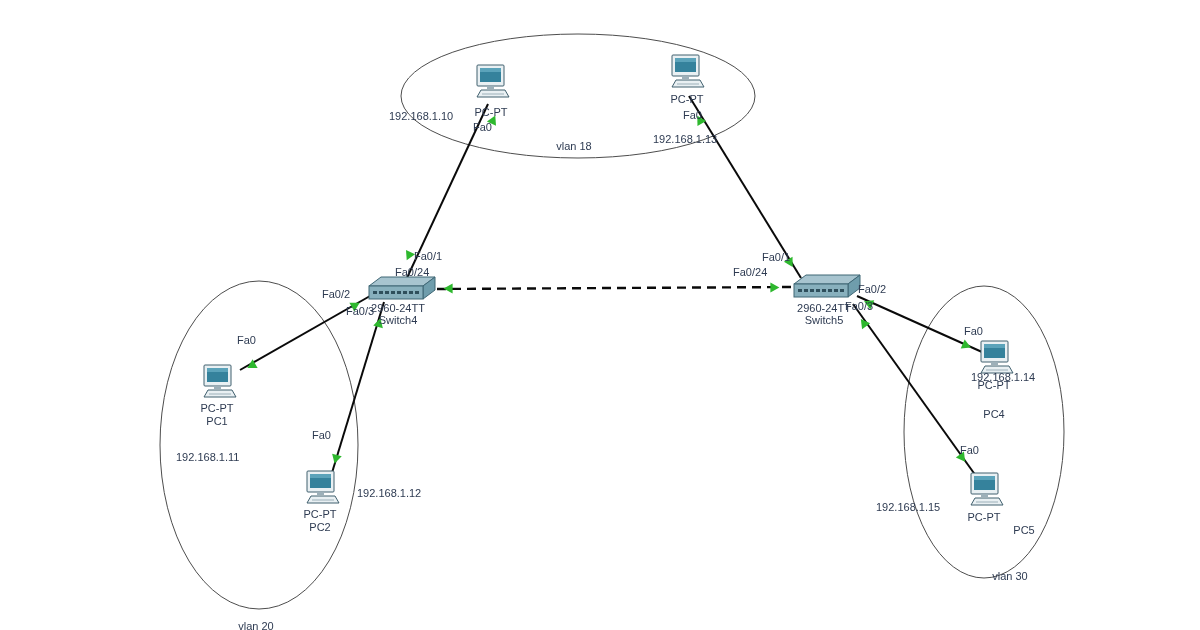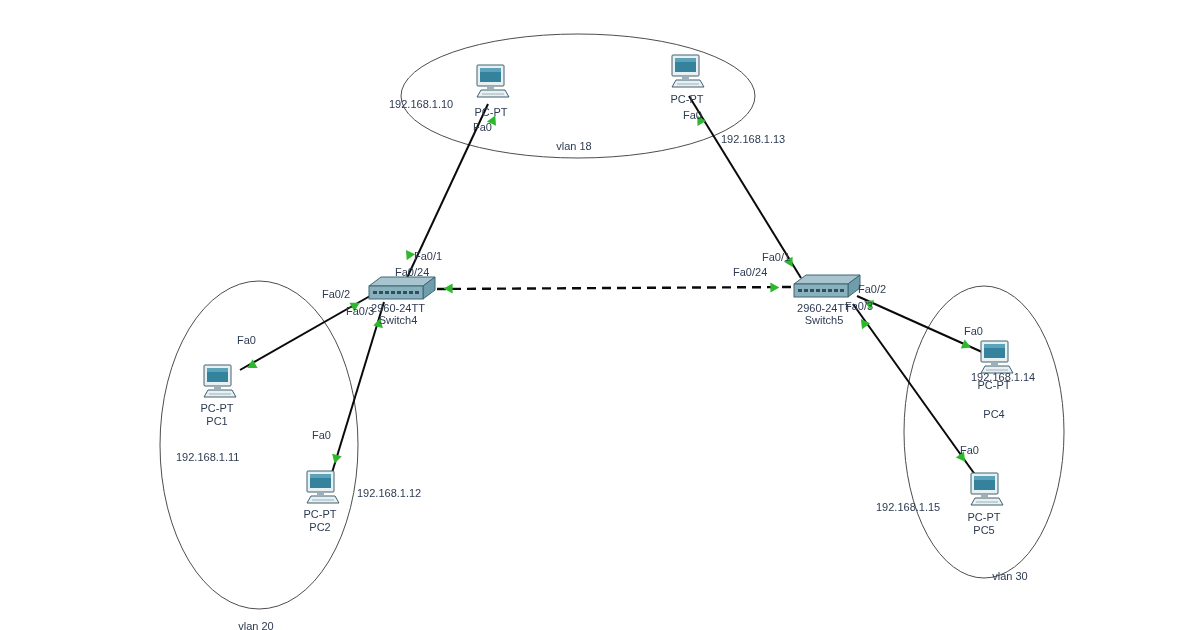--- a/index.html
+++ b/index.html
@@ -119,25 +119,25 @@
         <use href="#sym-switch"></use>
       </svg>
   </div>
 
   <div class="lbl center" style="left:574px;top:140px">vlan 18</div>
   <div class="lbl center" style="left:256px;top:620px">vlan 20</div>
   <div class="lbl center" style="left:1010px;top:570px">vlan 30</div>
 
   <div class="lbl center" style="left:491px;top:106px">PC-PT</div>
   <div class="lbl" style="left:473px;top:121px">Fa0</div>
-  <div class="lbl" style="left:389px;top:98px">192.168.1.10</div>
+  <div class="lbl" style="left:389px;top:110px">192.168.1.10</div>
 
   <div class="lbl center" style="left:687px;top:93px">PC-PT</div>
   <div class="lbl" style="left:683px;top:109px">Fa0</div>
-  <div class="lbl" style="left:721px;top:133px">192.168.1.13</div>
+  <div class="lbl" style="left:653px;top:133px">192.168.1.13</div>
 
   <div class="lbl" style="left:414px;top:250px">Fa0/1</div>
   <div class="lbl" style="left:395px;top:266px">Fa0/24</div>
   <div class="lbl" style="left:322px;top:288px">Fa0/2</div>
   <div class="lbl" style="left:346px;top:305px">Fa0/3</div>
   <div class="lbl center" style="left:398px;top:302px">2960-24TT</div>
   <div class="lbl center" style="left:398px;top:314px">Switch4</div>
 
   <div class="lbl" style="left:762px;top:251px">Fa0/1</div>
   <div class="lbl" style="left:733px;top:266px">Fa0/24</div>
@@ -155,17 +155,17 @@
   <div class="lbl center" style="left:320px;top:521px">PC2</div>
   <div class="lbl" style="left:312px;top:429px">Fa0</div>
   <div class="lbl" style="left:357px;top:487px">192.168.1.12</div>
 
   <div class="lbl center" style="left:994px;top:379px">PC-PT</div>
   <div class="lbl center" style="left:994px;top:408px">PC4</div>
   <div class="lbl" style="left:964px;top:325px">Fa0</div>
   <div class="lbl" style="left:971px;top:371px">192.168.1.14</div>
 
   <div class="lbl center" style="left:984px;top:511px">PC-PT</div>
-  <div class="lbl center" style="left:984px;top:524px">PC5</div>
+  <div class="lbl center" style="left:1024px;top:524px">PC5</div>
   <div class="lbl" style="left:960px;top:444px">Fa0</div>
   <div class="lbl" style="left:876px;top:501px">192.168.1.15</div>
 
 </div>
 
 </body></html>

